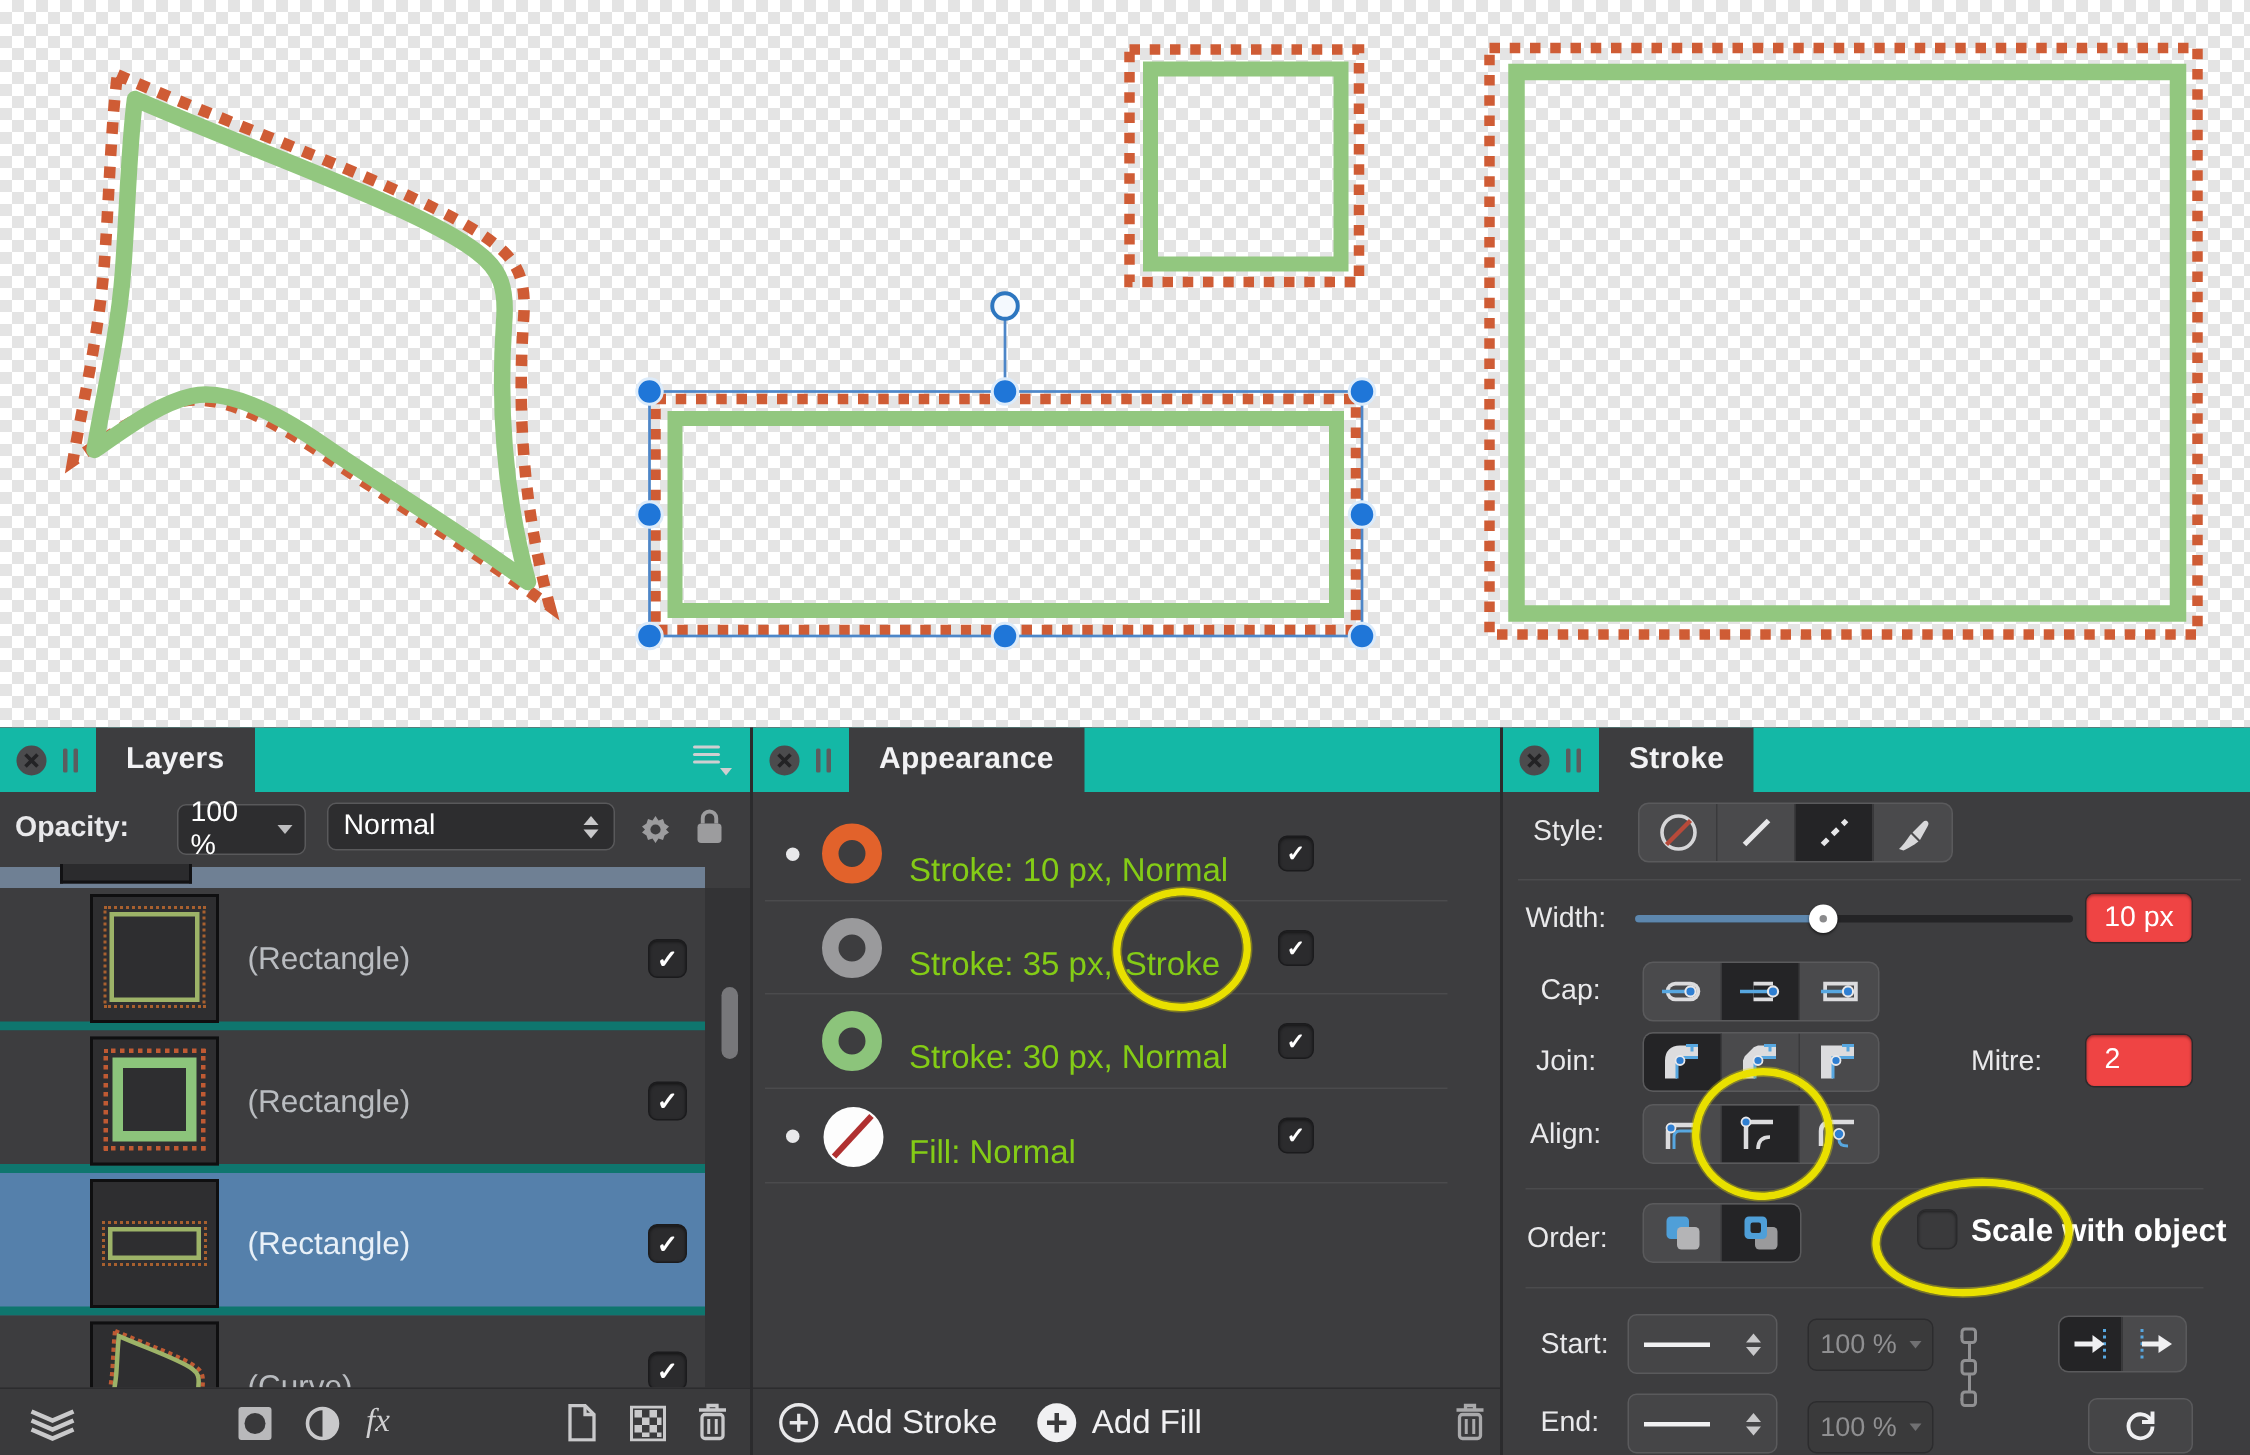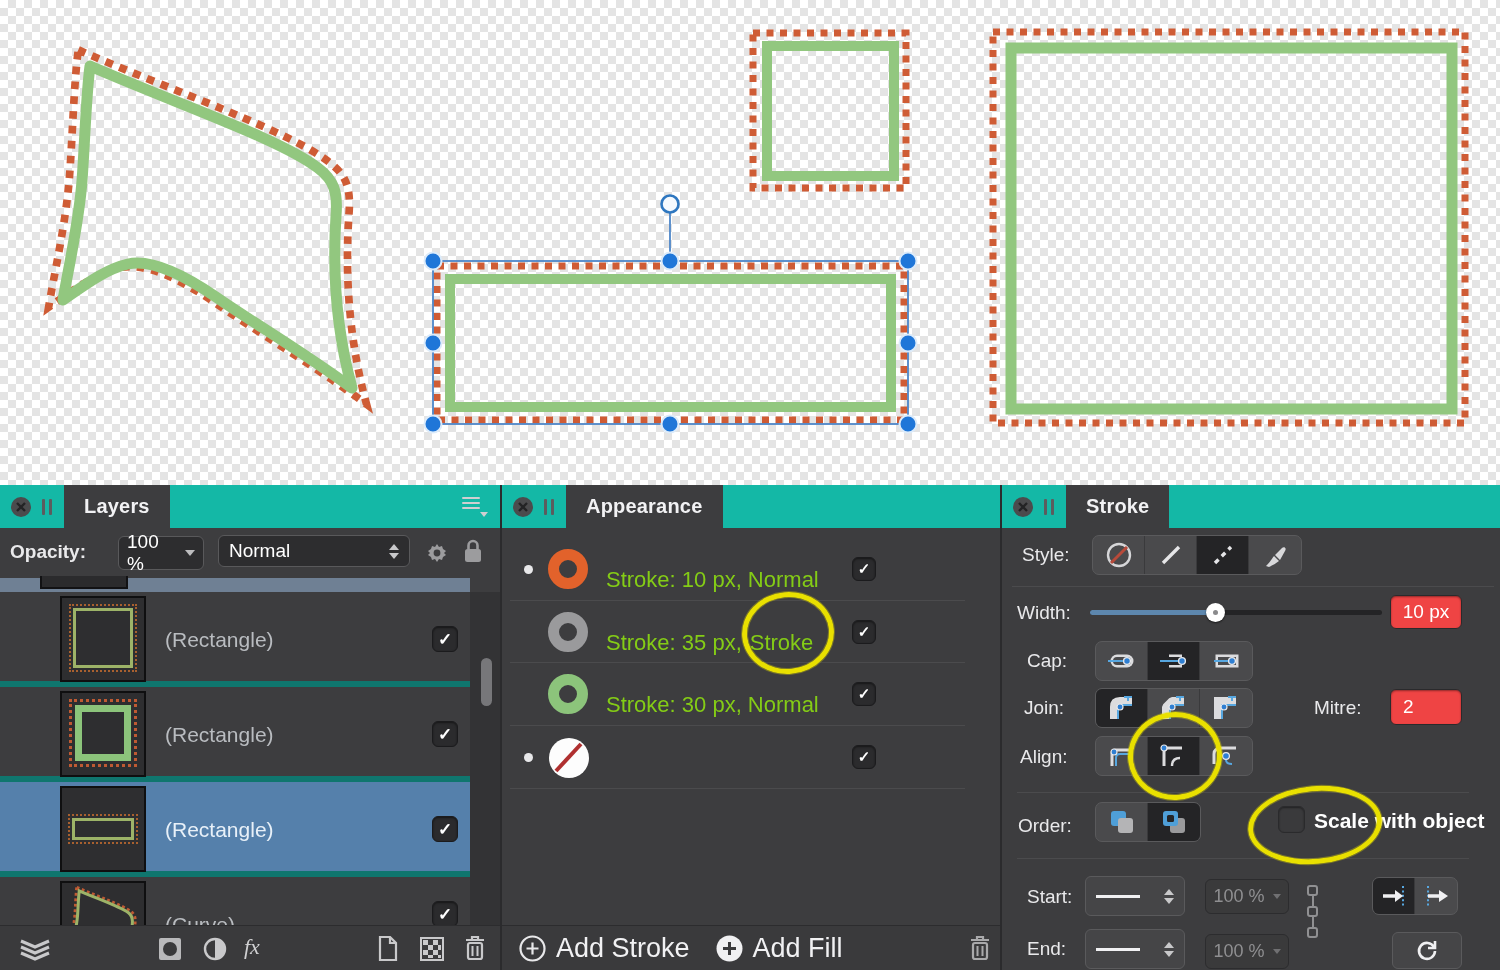--- a/index.html
+++ b/index.html
@@ -68,21 +68,21 @@
   .scrollthumb { position:absolute; left:481px; top:173px; width:11px; height:48px; background:#77777a; border-radius:6px; }
 
   
   .arow { position:absolute; left:8px; width:462px; height:62px; }
   .arow .bullet { position:absolute; left:14px; top:27px; width:9px; height:9px; border-radius:50%; background:#e8e8ea; }
   .ring { position:absolute; left:38px; top:11px; width:40px; height:40px; border-radius:50%; }
   .arow-label { position:absolute; left:96px; top:11px; height:62px; display:flex; align-items:center; gap:8px; color:#84cc16; font-size:22px; }
   .arow .checkbox { left:342px; top:19px; width:24px; height:24px; font-size:15px; }
   .adiv { position:absolute; left:8px; width:455px; height:1px; background:#4b4b4d; }
   .addbar { position:absolute; left:0; top:440px; width:100%; height:45px; background:#3a3a3c; border-top:1px solid #2c2c2e; display:flex; align-items:center; }
-  .addbtn { display:flex; align-items:center; gap:10px; color:#f1f1f3; font-size:27px; margin-left:17px; }
+  .addbtn { display:flex; align-items:center; gap:10px; color:#f1f1f3; font-size:22px; margin-left:17px; }
 
   
   .btngroup { position:absolute; display:flex; background:#4a4a4c; border:1px solid #5a5a5c; border-radius:7px; overflow:hidden; }
   .btngroup .cell { width:52px; height:38px; display:flex; align-items:center; justify-content:center; border-right:1px solid #3a3a3c; }
   .btngroup .cell:last-child { border-right:none; }
   .btngroup .cell.sel { background:#242426; }
   .valbox { position:absolute; background:#ef4444; border:1px solid #2a2a2c; border-radius:6px; color:#fff; font-size:19px; display:flex; align-items:center; box-shadow:inset 0 1px 2px rgba(0,0,0,.4); }
   .sdiv { position:absolute; height:1px; background:#4b4b4d; }
   .slider-track { position:absolute; height:5px; background:#242426; border-radius:3px; }
   .slider-fill { position:absolute; height:5px; background:#5d87ae; border-radius:3px; }
@@ -331,20 +331,21 @@
       <div class="adiv" style="top:240px;"></div>
 
       <div class="arow" style="top:241px;">
         <span class="bullet"></span>
         <span class="ic" style="position:absolute;left:38px;top:11px;">
           <svg width="42" height="42">
               <circle cx="21" cy="21" r="20" fill="#fdfdfd"></circle>
               <line x1="33" y1="7" x2="8" y2="34" stroke="#b03030" stroke-width="4"></line>
             </svg>
         </span>
+        <span class="arow-label">Fill: Normal</span>
         <span class="checkbox">✓</span>
       </div>
       <div class="adiv" style="top:303px;"></div>
 
       <div class="addbar">
         <div class="addbtn">
           <span class="ic">
             <svg width="27" height="27">
                 <circle cx="13.5" cy="13.5" r="12" fill="none" stroke="#e8e8ea" stroke-width="2.2"></circle>
                 <path d="M13.5 7.5 V19.5 M7.5 13.5 H19.5" stroke="#e8e8ea" stroke-width="2.2"></path>

